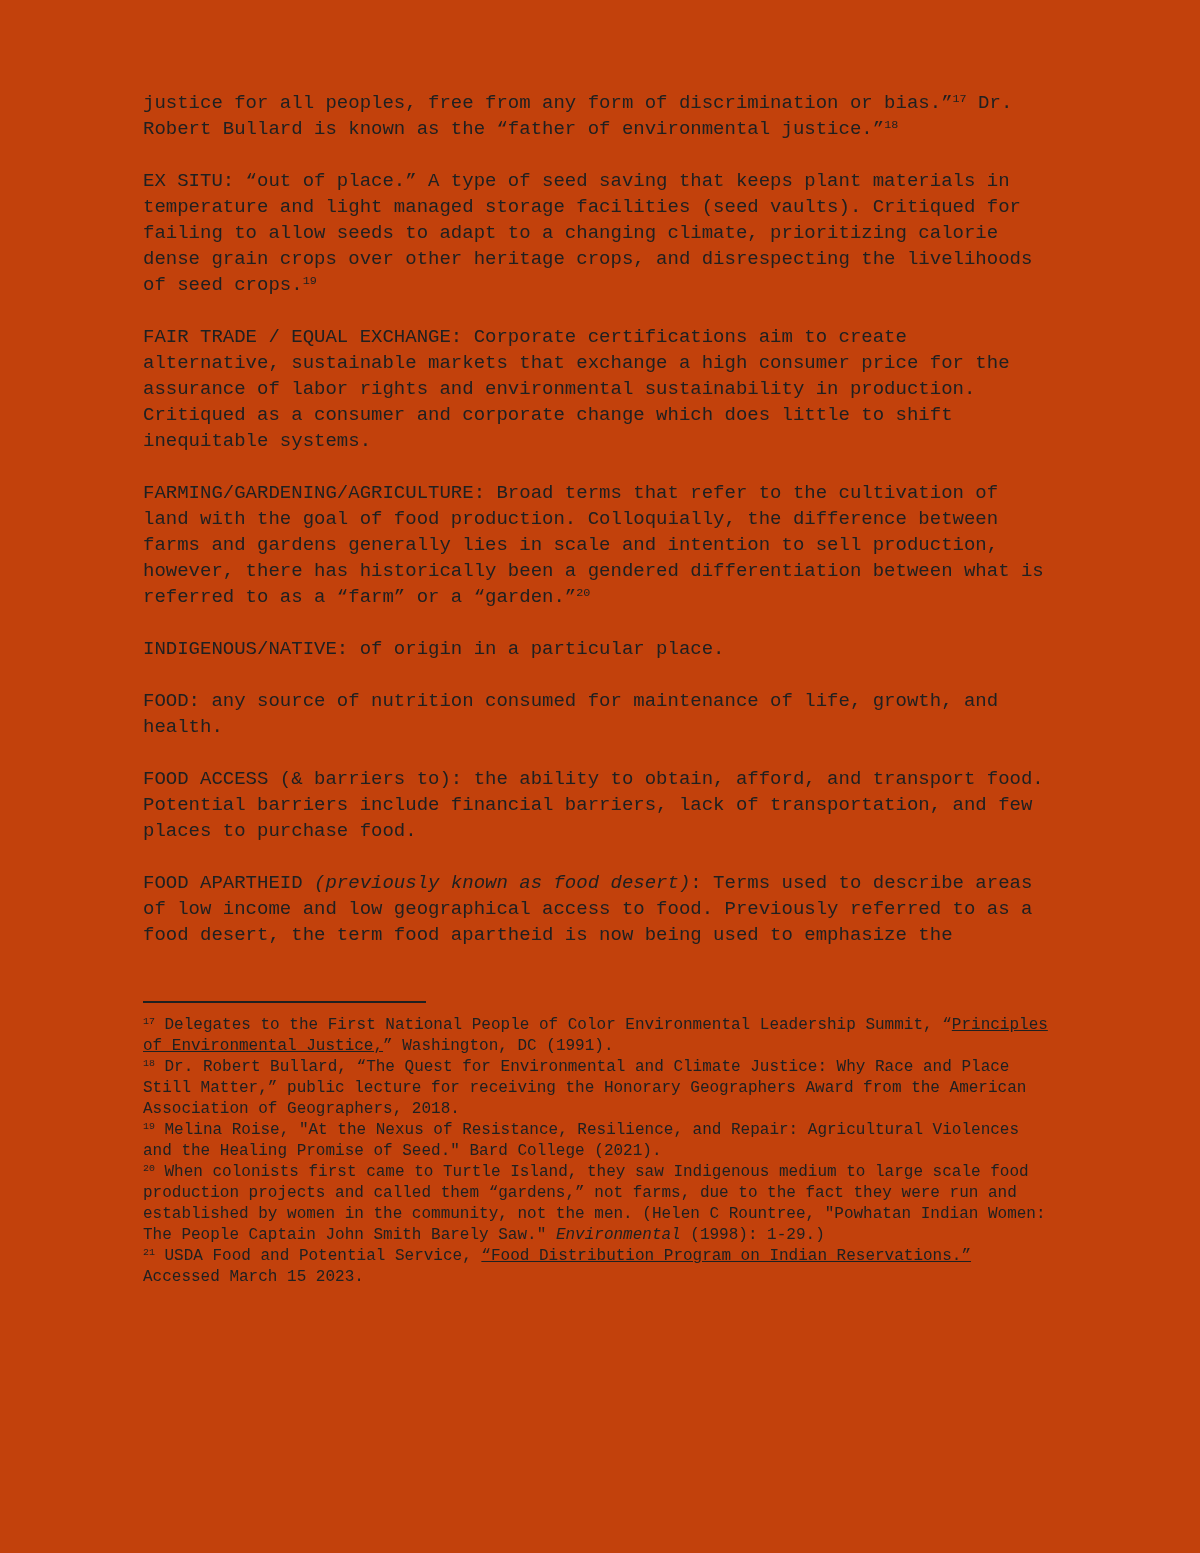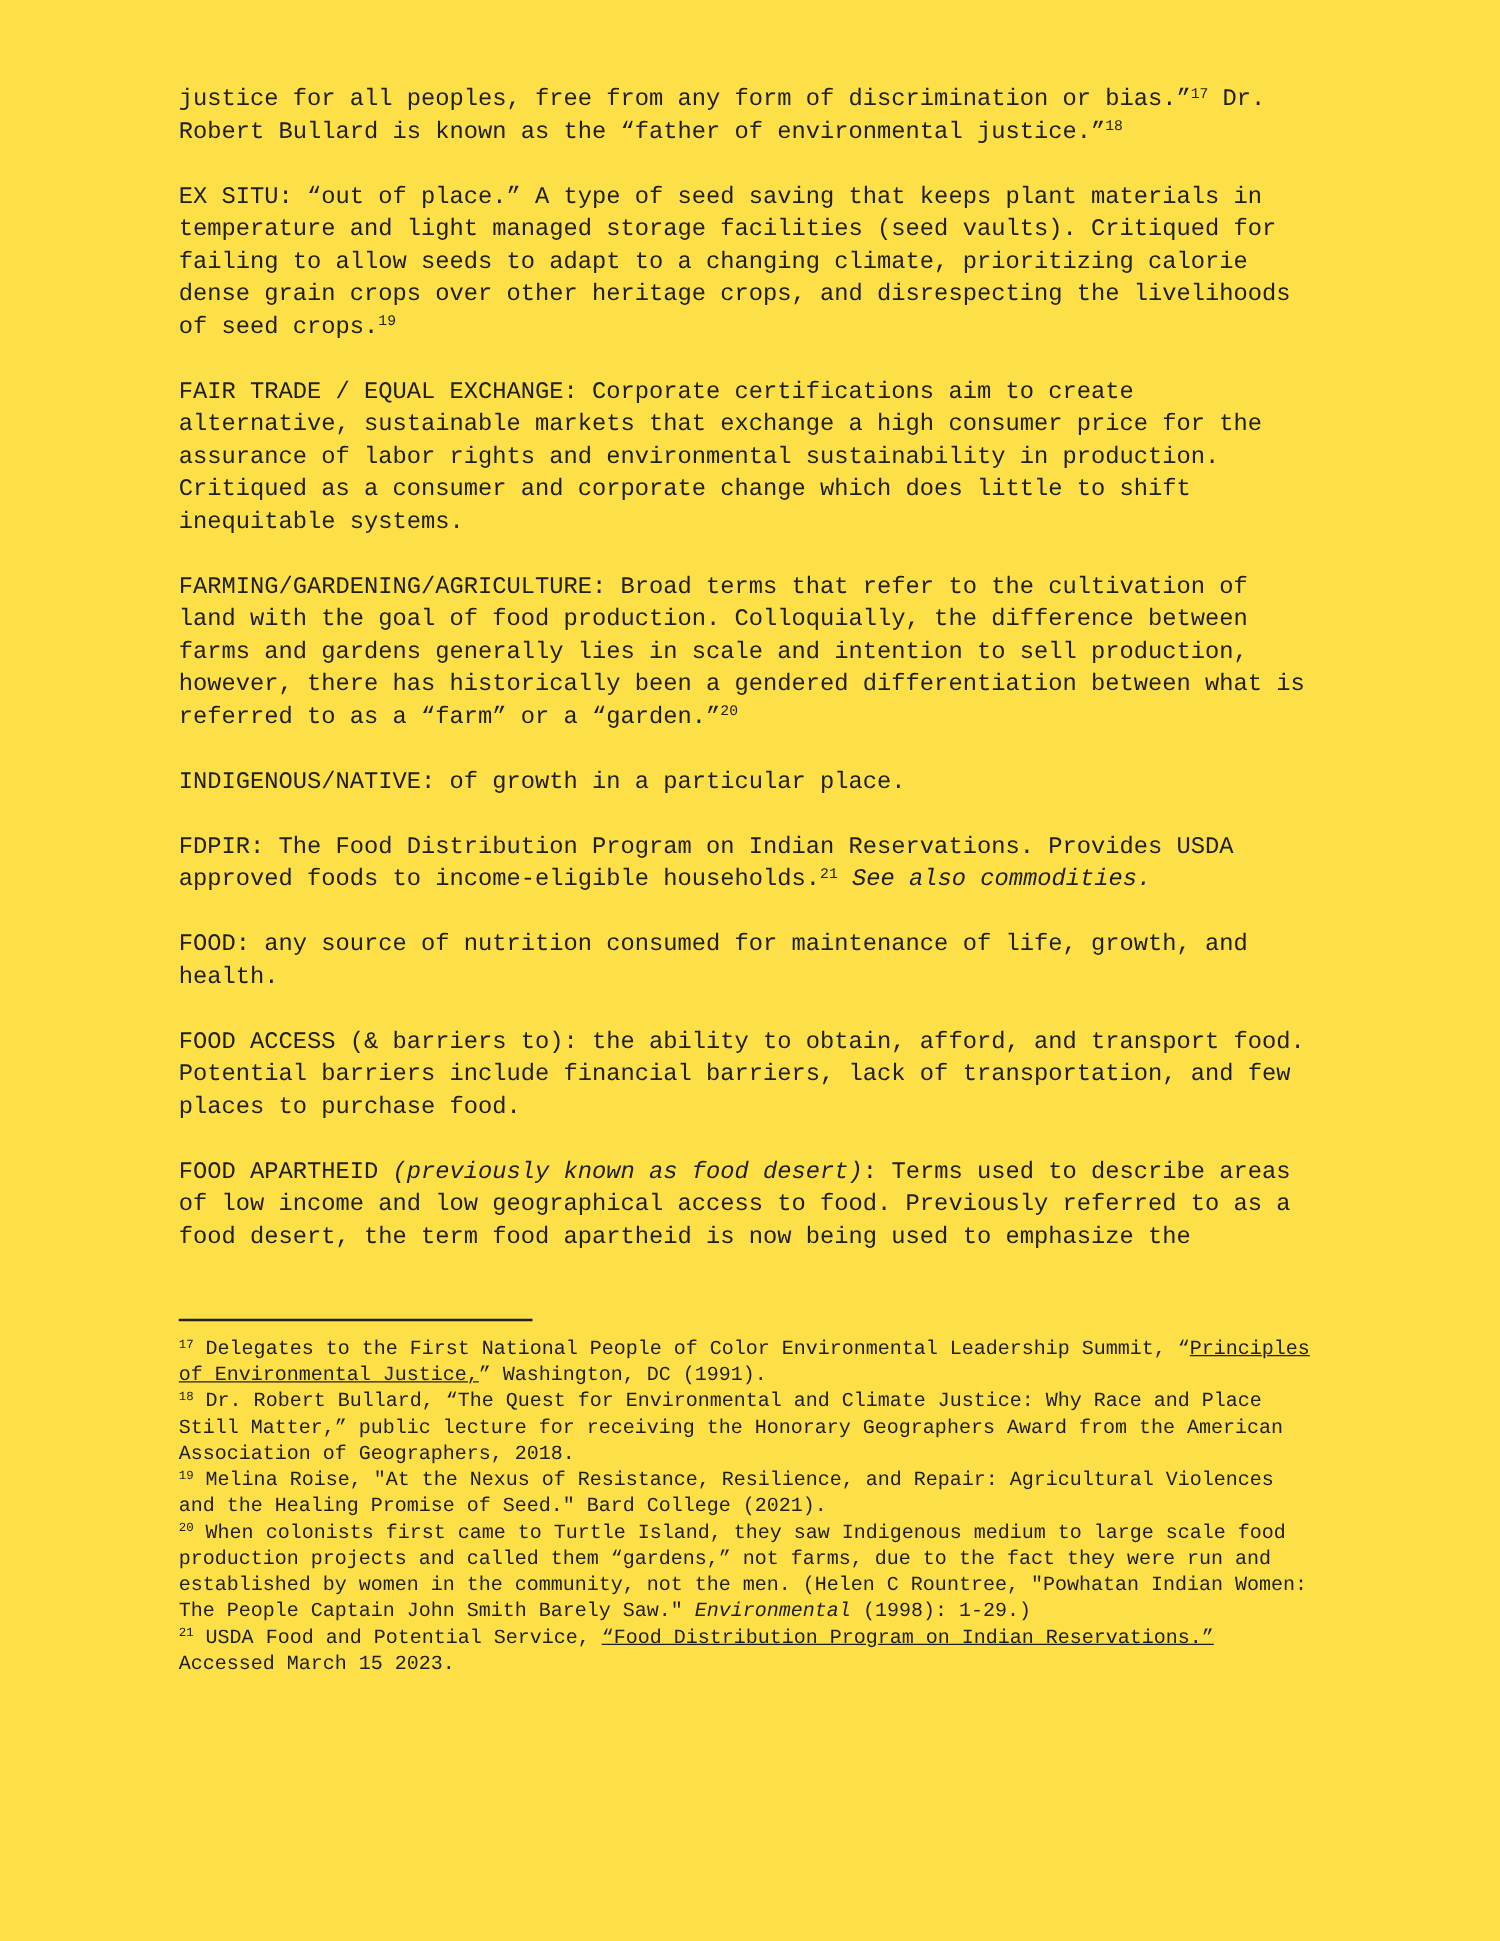--- a/index.html
+++ b/index.html
@@ -1,24 +1,24 @@
 <!DOCTYPE html>
 <html><head>
 <meta charset="utf-8">
 <style>
   html, body { margin: 0; padding: 0; background: #e8e8e8; }
   .page {
     position: relative;
     width: 1200px;
     height: 1553px;
     margin: 0 auto;
-    background: #fde047;
+    background: #c2410c;
     overflow: hidden;
     box-sizing: border-box;
-    padding: 66px 55px 0 143px;
+    padding: 90px 55px 0 143px;
     font-family: "Liberation Mono", "DejaVu Sans Mono", monospace;
     color: #202020;
   }
   .body-text { white-space: pre; font-size: 19px; line-height: 26px; }
   .para { margin: 0 0 26px 0; white-space: pre; }
   .para:last-child { margin-bottom: 0; }
   .it { font-style: italic; }
   .sup {
     font-size: 0.62em;
     line-height: 0;
@@ -47,22 +47,21 @@
 failing to allow seeds to adapt to a changing climate, prioritizing calorie
 dense grain crops over other heritage crops, and disrespecting the livelihoods
 of seed crops.</span><sup class="sup">19</sup></p><p class="para"><span>FAIR TRADE / EQUAL EXCHANGE: Corporate certifications aim to create
 alternative, sustainable markets that exchange a high consumer price for the
 assurance of labor rights and environmental sustainability in production.
 Critiqued as a consumer and corporate change which does little to shift
 inequitable systems.</span></p><p class="para"><span>FARMING/GARDENING/AGRICULTURE: Broad terms that refer to the cultivation of
 land with the goal of food production. Colloquially, the difference between
 farms and gardens generally lies in scale and intention to sell production,
 however, there has historically been a gendered differentiation between what is
-referred to as a “farm” or a “garden.”</span><sup class="sup">20</sup></p><p class="para"><span>INDIGENOUS/NATIVE: of growth in a particular place.</span></p><p class="para"><span>FDPIR: The Food Distribution Program on Indian Reservations. Provides USDA
-approved foods to income-eligible households.</span><sup class="sup">21</sup><span> </span><em class="it">See also commodities.</em></p><p class="para"><span>FOOD: any source of nutrition consumed for maintenance of life, growth, and
+referred to as a “farm” or a “garden.”</span><sup class="sup">20</sup></p><p class="para"><span>INDIGENOUS/NATIVE: of origin in a particular place.</span></p><p class="para"><span>FOOD: any source of nutrition consumed for maintenance of life, growth, and
 health.</span></p><p class="para"><span>FOOD ACCESS (&amp; barriers to): the ability to obtain, afford, and transport food.
 Potential barriers include financial barriers, lack of transportation, and few
 places to purchase food.</span></p><p class="para"><span>FOOD APARTHEID </span><em class="it">(previously known as food desert)</em><span>: Terms used to describe areas
 of low income and low geographical access to food. Previously referred to as a
 food desert, the term food apartheid is now being used to emphasize the</span></p></main>
   <footer class="footnote-section">
     <div class="fn-sep"></div>
     <div class="footnote-list"><div class="footnote"><sup class="sup">17</sup><span> Delegates to the First National People of Color Environmental Leadership Summit, “</span><span class="link">Principles
 of Environmental Justice,</span><span>” Washington, DC (1991).</span></div><div class="footnote"><sup class="sup">18</sup><span> Dr. Robert Bullard, “The Quest for Environmental and Climate Justice: Why Race and Place
 Still Matter,” public lecture for receiving the Honorary Geographers Award from the American

